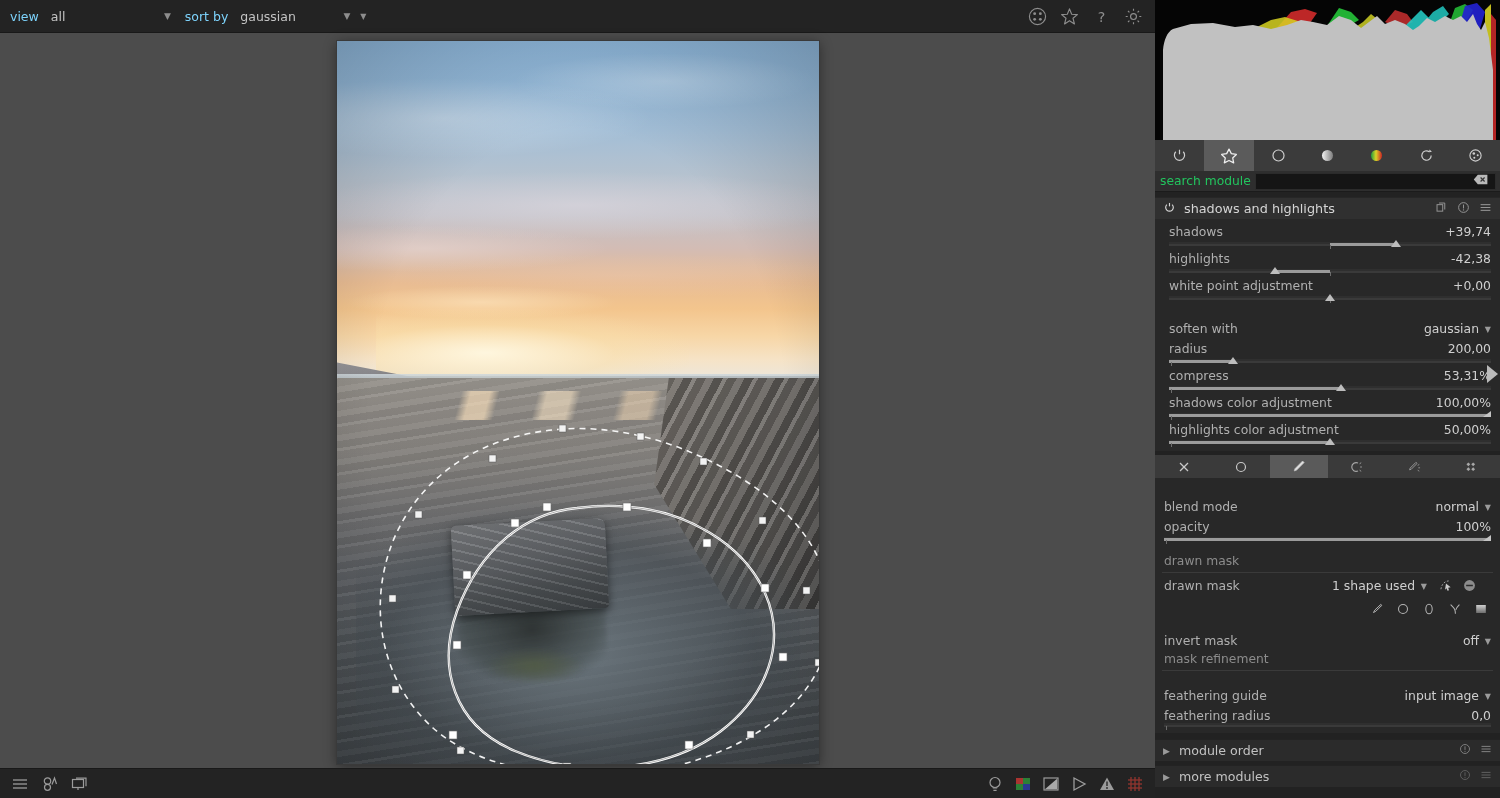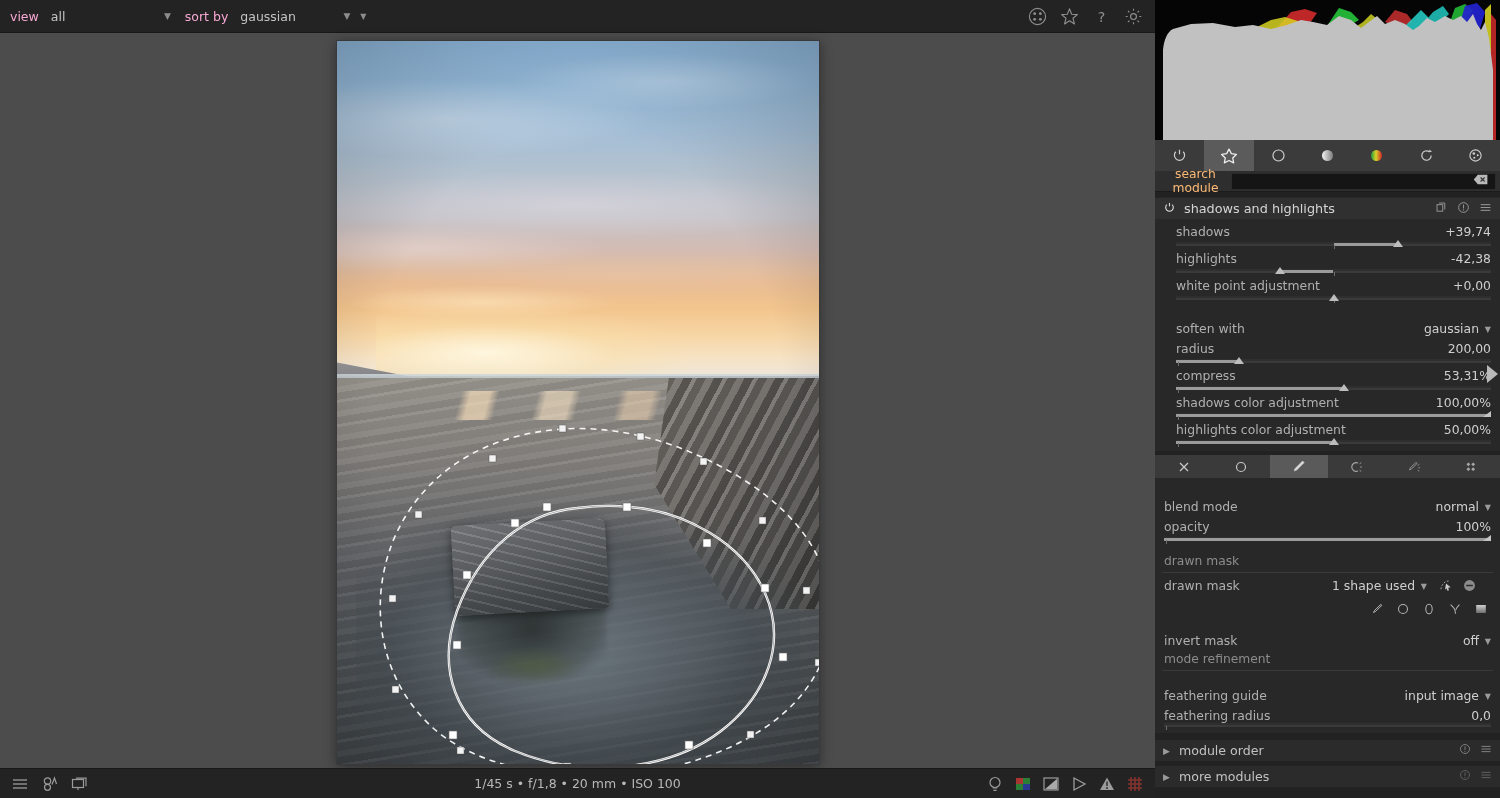--- a/index.html
+++ b/index.html
@@ -13,21 +13,21 @@
     position:relative;
   }
 
   
   #topbar{
     position:absolute; left:0; top:0; width:1155px; height:33px;
     background:#232323;
     display:flex; align-items:center;
     border-bottom:1px solid #191919;
   }
-  .tb-label{ color:#f9a8d4; font-size:12.5px; margin-left:10px; }
+  .tb-label{ color:#7dd3fc; font-size:12.5px; margin-left:10px; }
   .tb-combo{
     position:relative; height:22px; display:flex; align-items:center;
     margin-left:12px; color:#c3c3c3; font-size:12.5px;
   }
   .tb-combo .caret{
     margin-left:auto; color:#8d8d8d; font-size:9px; padding-left:8px;
   }
   #view-combo{ width:120px; }
   #sort-combo{ width:110px; }
   .tiny-caret{ color:#8d8d8d; font-size:8px; margin-left:10px;}
@@ -200,21 +200,21 @@
   .mg{
     flex:1; display:flex; align-items:center; justify-content:center;
     cursor:default;
   }
   .mg.active{ background:#5b5b5b; }
 
   #searchrow{
     display:flex; align-items:center; height:21px;
     background:#2e2e2e; border-bottom:1px solid #1b1b1b;
   }
-  #search-label{ color:#fdba74; font-size:12.3px; padding-left:5px; width:76px;text-align:center; }
+  #search-label{ color:#22c55e; font-size:12.3px; padding-left:5px; width:100px; }
   #search-input{
     flex:1; height:17px; margin-right:4px;
     background:#151515; border:1px solid #2b2b2b;
     position:relative;
   }
   #search-clear{
     position:absolute; right:6px; top:50%; transform:translateY(-50%);
     opacity:.85;
   }
 
@@ -222,21 +222,21 @@
   #modhdr{
     display:flex; align-items:center; height:22px;
     background:#303030;
     border-top:1px solid #262626;
     padding:0 8px 0 8px;
     margin-top:5px;
   }
   #modhdr .mname{ color:#d5d5d5; font-size:12.8px; margin-left:8px; }
   #modhdr .hicons{ margin-left:auto; display:flex; gap:9px; align-items:center; opacity:.62;}
 
-  #modbody{ background:#282828; padding:4px 7px 3px 19px; }
+  #modbody{ background:#282828; padding:4px 7px 3px 12px; }
 
   .srow{ position:relative; height:27px; }
   .srow .nm{ position:absolute; left:2px; top:1px; color:#b0b0b0; font-size:12.4px; }
   .srow .vl{ position:absolute; right:2px; top:1px; color:#cfcfcf; font-size:12.4px; }
   .strack{
     position:absolute; left:2px; right:2px; bottom:4px; height:4px;
     background:#2f2f2f;
   }
   .strack .sbase{
     position:absolute; left:0; right:0; bottom:0; height:2px; background:#3a3a3a;
@@ -430,21 +430,20 @@
     <span class="bbi">
       <svg viewBox="0 0 18 18" width="18" height="18">
           <g fill="none" stroke="#bdbdbd" stroke-width="1.2">
             <rect x="1.5" y="4.5" width="11" height="8"></rect>
             <path d="M5 3.2h10v8"></path>
             <line x1="7" y1="15" x2="7" y2="12.5"></line>
           </g>
         </svg>
     </span>
   </div>
-  <div id="bb-center">1/45 s • f/1,8 • 20 mm • ISO 100</div>
   <div id="bb-right">
     <span class="bbi">
       <svg viewBox="0 0 18 18" width="18" height="18">
           <g fill="none" stroke="#bdbdbd" stroke-width="1.2">
             <circle cx="9" cy="7.5" r="5"></circle>
             <path d="M6.8 13h4.4M7.4 15.3h3.2"></path>
           </g>
         </svg>
     </span>
     <span class="bbi">
@@ -841,21 +840,21 @@
           </svg>
       </span>
     </div>
 
     <div class="crow" style="margin-top:12px">
       <span class="nm">invert mask</span>
       <span class="vl">off</span>
       <span class="cc">▼</span>
     </div>
 
-    <div class="sec-label" style="padding-top:0">mode refinement</div>
+    <div class="sec-label" style="padding-top:0">mask refinement</div>
     <div class="hr"></div>
 
     <div class="crow">
       <span class="nm">feathering guide</span>
       <span class="vl">input image</span>
       <span class="cc">▼</span>
     </div>
 
     <div class="srow" style="height:22px">
       <span class="nm">feathering radius</span>

